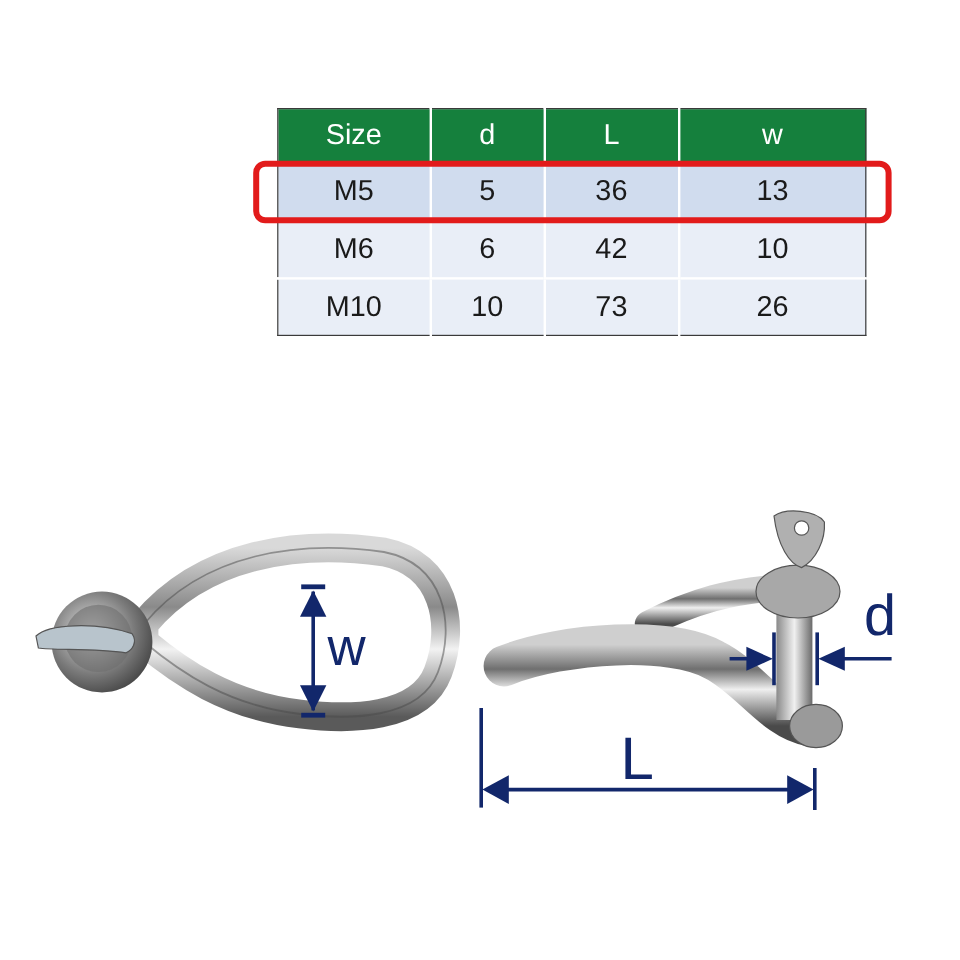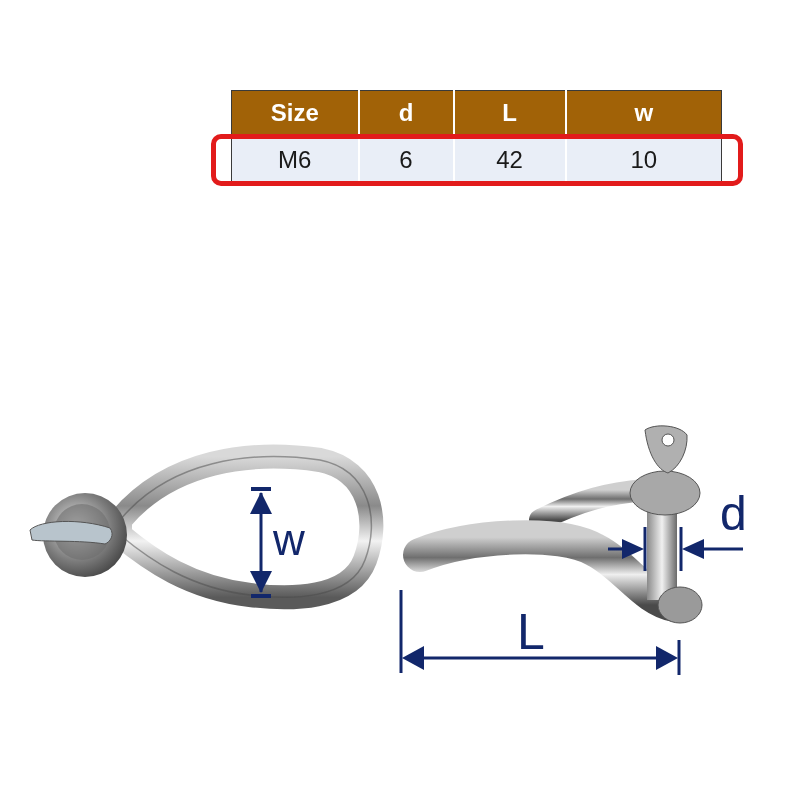--- a/index.html
+++ b/index.html
@@ -10,21 +10,21 @@
     border-collapse: collapse; border: 1.5px solid #3a3a3a;
     table-layout: fixed;
   }
   .spec-table th, .spec-table td {
     text-align: center; height: 46px; padding: 0;
     border-left: 2px solid #ffffff; border-top: 2px solid #ffffff;
     font-size: 24px; color: #1a1a1a;
   }
   .spec-table th:first-child, .spec-table td:first-child { border-left: none; }
   .spec-table th {
-    background: #a16207; color: #ffffff; font-weight: bold; height: 44px; border-top: none; margin-left: 16px;
+    background: #15803d; color: #ffffff; font-weight: normal; height: 44px; border-top: none; margin-left: 16px;
   }
   .spec-table tr.row-dark td { background: #d0dcee; }
   .spec-table tr.row-light td { background: #e9eef7; text-align: center; }
   col.c0 { width: 127px; } col.c1 { width: 95px; } col.c2 { width: 112px; } col.c3 { width: 156px; }
 
   .highlight-box {
     position: absolute; left: 211px; top: 134px; width: 522px; height: 42px;
     border: 5px solid #e21b1b; border-radius: 10px; pointer-events: none;
   }
 
@@ -43,25 +43,37 @@
     </colgroup>
   <thead>
     <tr>
       <th>Size</th>
       <th>d</th>
       <th>L</th>
       <th>w</th>
     </tr>
   </thead>
   <tbody>
+    <tr class="row-dark">
+      <td>M5</td>
+      <td>5</td>
+      <td>36</td>
+      <td>13</td>
+    </tr>
     <tr class="row-light">
       <td>M6</td>
       <td>6</td>
       <td>42</td>
       <td>10</td>
+    </tr>
+    <tr class="row-light">
+      <td>M10</td>
+      <td>10</td>
+      <td>73</td>
+      <td>26</td>
     </tr>
   </tbody>
 </table>
 
 <div class="highlight-box"></div>
 
 <svg class="figure" style="left:20px; top:440px;" width="370" height="170" viewBox="0 0 370 170">
   <defs>
     <linearGradient id="steel" x1="0" y1="0" x2="0" y2="1">
       <stop offset="0" stop-color="#d9d9d9"></stop>

